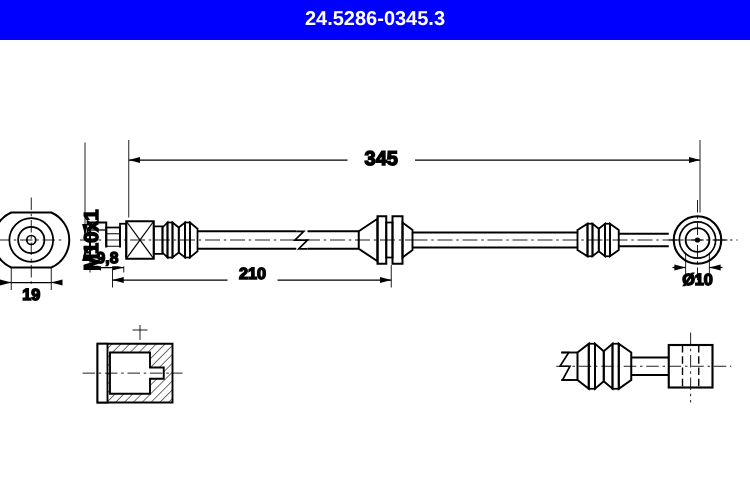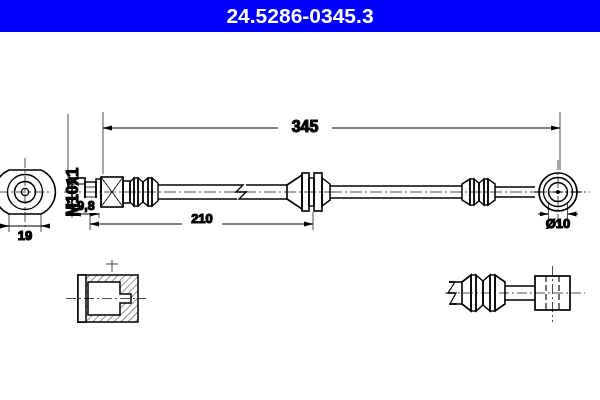--- a/index.html
+++ b/index.html
@@ -31,21 +31,21 @@
     left: 0;
     top: 0;
     width: 600px;
     height: 32px;
     display: flex;
     align-items: center;
     justify-content: center;
     gap: 22px;
     color: #ffffff;
     font-weight: bold;
-    font-size: 21px;
+    font-size: 16px;
     letter-spacing: 0px;
     white-space: pre;
   }
   #header-part-number, #header-ref-number {
     color: #ffffff;
   }
   
   #drawing-area {
     position: absolute;
     left: 0;

